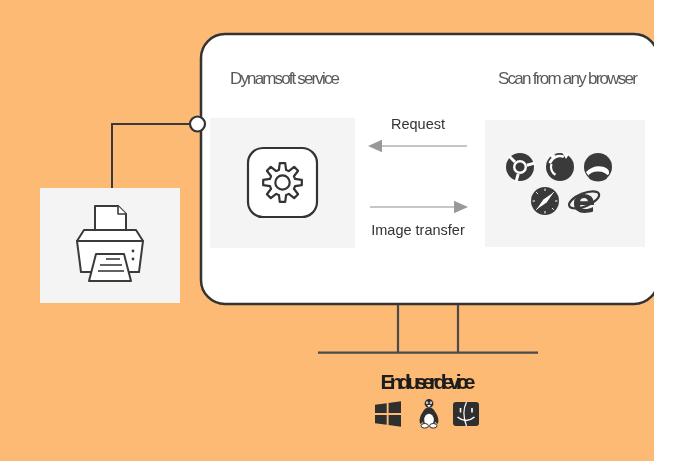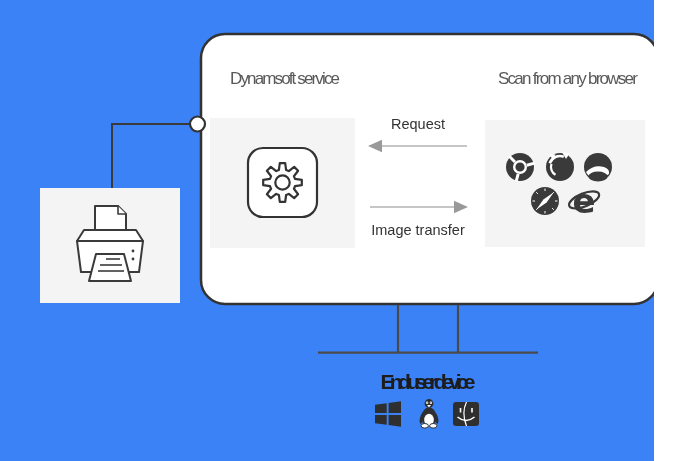--- a/index.html
+++ b/index.html
@@ -1,17 +1,17 @@
 <!DOCTYPE html>
 <html><head>
 <meta charset="utf-8">
 <style>
   html,body{margin:0;padding:0;background:#fff;}
   .canvas{
-    position:relative;width:654px;height:461px;background:#3b82f6;
+    position:relative;width:654px;height:461px;background:#fdba74;
     font-family:"Liberation Sans",sans-serif;overflow:hidden;
   }
   svg text{font-family:"Liberation Sans",sans-serif;}
   .title-cond{font-size:17px;}
   .plain-lbl{font-size:14.5px;}
   .caption{font-size:21px;font-weight:bold;}
   .ink-stroke{stroke:#333333;fill:#ffffff;}
   .icon-stroke{stroke:#3a3a3a;fill:#ffffff;stroke-linejoin:round;stroke-linecap:round;}
   .icon-dark{fill:#3a3a3a;}
   .wire{stroke:#3a3a3a;stroke-width:2;fill:none;}

